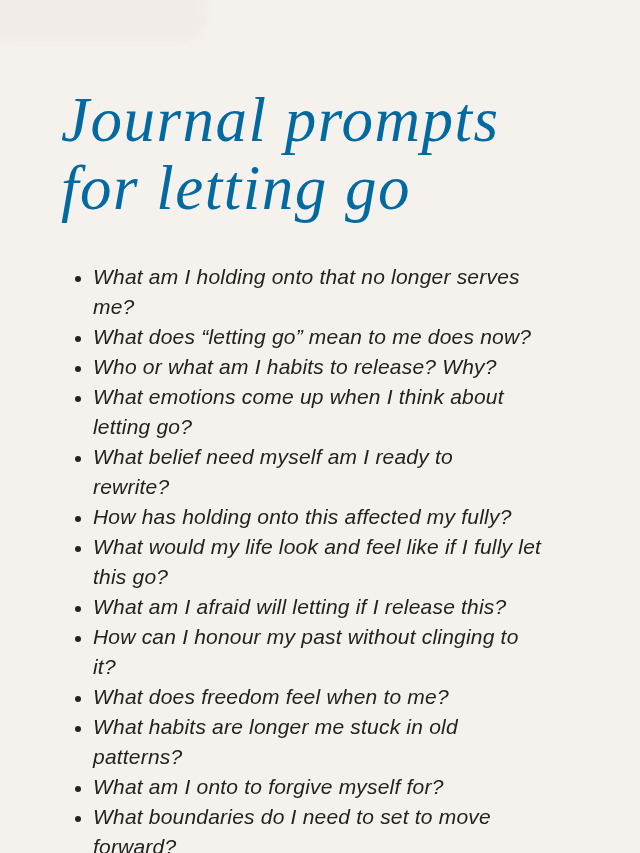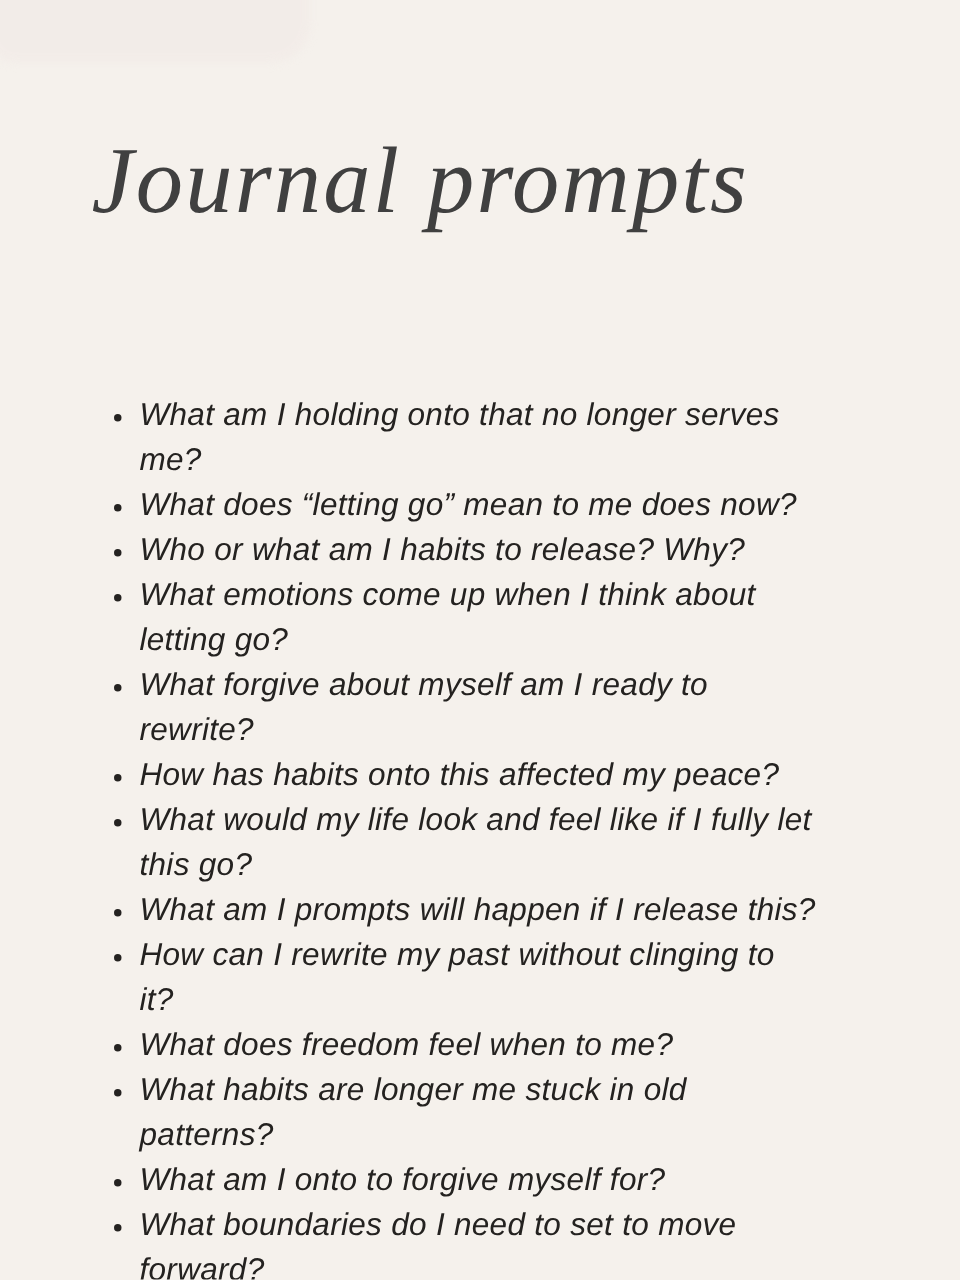--- a/index.html
+++ b/index.html
@@ -64,37 +64,38 @@
   ul.prompts li::marker {
     color: #242220;
     font-size: 19px;
   }
 </style>
 </head>
 <body style="background: rgb(245, 241, 236);">
 
 <div class="card">
   <div class="corner-smudge"></div>
-  <h1 class="title" style="color: #404040;">
+  <h1 class="title" style="color: #0369a1;">
     <span class="t-line">Journal prompts</span>
+    <span class="t-line">for letting go</span>
   </h1>
   <ul class="prompts" id="prompt-list" style="color: rgb(36, 34, 32);">
       <li>What am I holding onto that no longer serves
 me?</li>
       <li>What does “letting go” mean to me does now?</li>
       <li>Who or what am I habits to release? Why?</li>
       <li>What emotions come up when I think about
 letting go?</li>
-      <li>What forgive about myself am I ready to
+      <li>What belief need myself am I ready to
 rewrite?</li>
-      <li>How has habits onto this affected my peace?</li>
+      <li>How has holding onto this affected my fully?</li>
       <li>What would my life look and feel like if I fully let
 this go?</li>
-      <li>What am I prompts will happen if I release this?</li>
-      <li>How can I rewrite my past without clinging to
+      <li>What am I afraid will letting if I release this?</li>
+      <li>How can I honour my past without clinging to
 it?</li>
       <li>What does freedom feel when to me?</li>
       <li>What habits are longer me stuck in old
 patterns?</li>
       <li>What am I onto to forgive myself for?</li>
       <li>What boundaries do I need to set to move
 forward?</li>
     </ul>
 </div>
 

